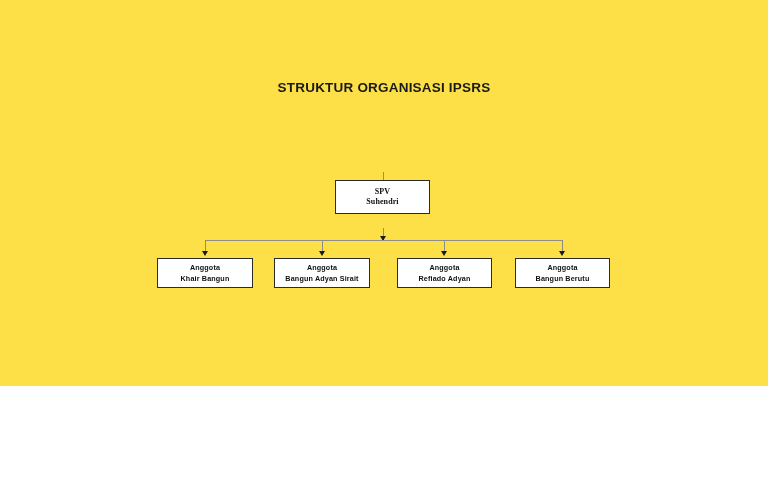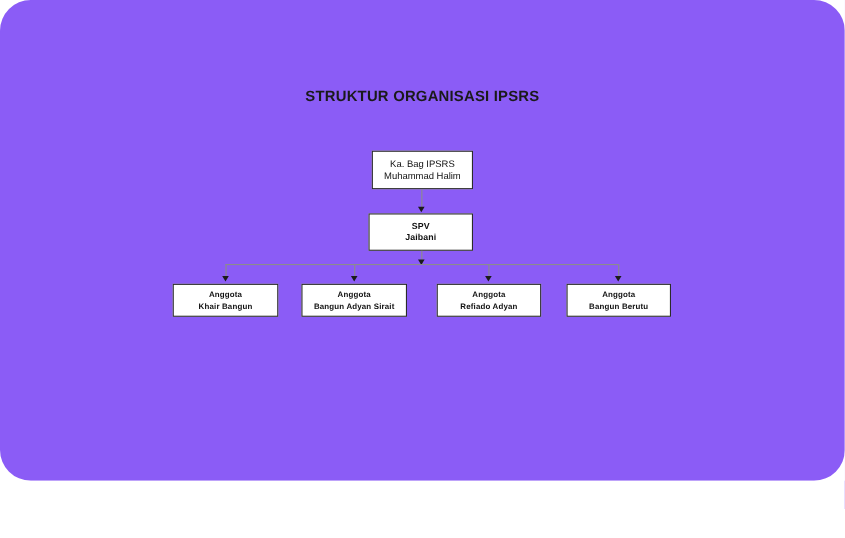--- a/index.html
+++ b/index.html
@@ -8,24 +8,23 @@
     padding: 0;
     background: #ffffff;
   }
   body {
     font-family: "Liberation Sans", sans-serif;
     color: #101010;
   }
   #canvas {
     position: relative;
     width: 768px;
-    height: 437px;
-    background: #8b5cf6;
+    height: 386px;
+    background: #fde047;
     overflow: hidden;
-    border-radius: 28px;
   }
 
   
   .chart-title {
     position: absolute;
     left: 0;
     top: 80px;
     width: 768px;
     text-align: center;
     font-size: 13.5px;
@@ -61,26 +60,27 @@
     top: 137px;
     width: 92px;
     height: 35px;
     font-size: 8.6px;
     font-weight: normal;
   }
 
   
   .node.spv {
     left: 335px;
-    top: 194px;
+    top: 180px;
     width: 95px;
     height: 34px;
     font-size: 8px;
     font-weight: bold;
     letter-spacing: 0.1px;
+    font-family: Liberation Serif, serif;
   }
 
   
   .node.member {
     top: 258px;
     height: 30px;
     font-size: 7.2px;
     font-weight: bold;
     letter-spacing: 0.15px;
   }
@@ -133,31 +133,27 @@
   .arrow-m3           { left: 441px; top: 251px; }
   .arrow-m4           { left: 559px; top: 251px; }
 </style>
 </head>
 <body>
 
 <div id="canvas">
 
   <div class="chart-title">STRUKTUR ORGANISASI IPSRS</div>
 
-  <div class="node root">
-    <span class="line1">Ka. Bag IPSRS</span>
-    <span class="line2">Muhammad Halim</span>
-  </div>
 
   <div class="vline conn-root-spv"></div>
   <div class="arrow arrow-root-spv"></div>
 
   <div class="node spv">
     <span class="line1">SPV</span>
-    <span class="line2">Jaibani</span>
+    <span class="line2">Suhendri</span>
   </div>
 
   <div class="vline conn-spv-bar"></div>
   <div class="arrow arrow-spv-bar"></div>
 
   <div class="hline bar"></div>
 
   <div class="vline conn-m1"></div>
   <div class="arrow arrow-m1"></div>
 

